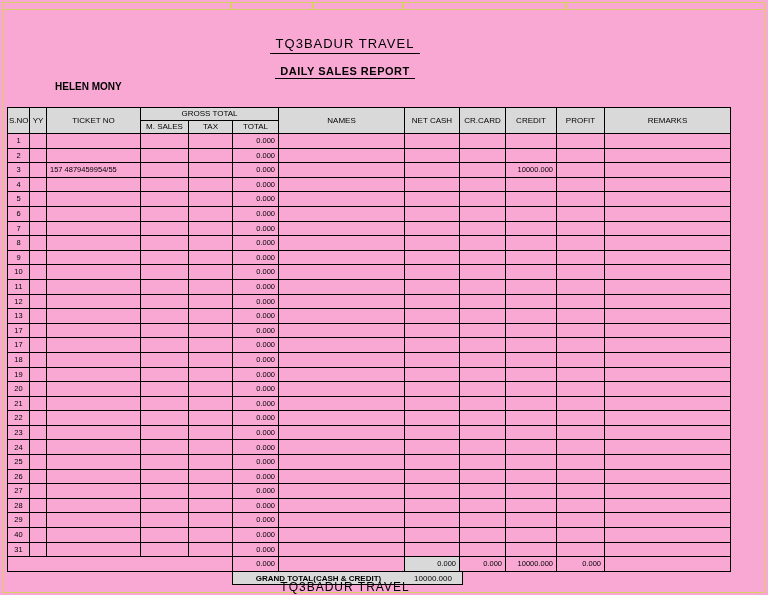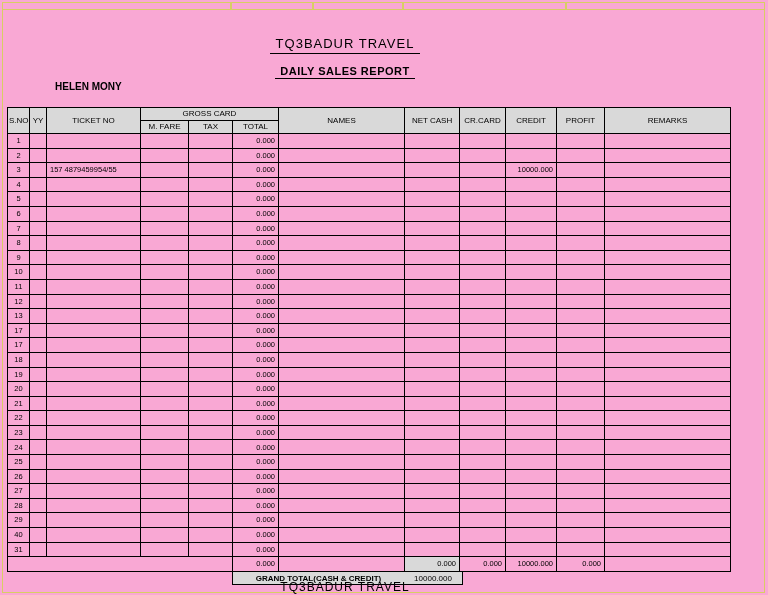--- a/index.html
+++ b/index.html
@@ -82,30 +82,30 @@
         <col style="width:46px">
       <col style="width:51px">
         <col style="width:48px">
         <col style="width:126px">
     </colgroup>
     <thead>
       <tr>
         <th rowspan="2">S.NO</th>
         <th rowspan="2">YY</th>
         <th rowspan="2">TICKET NO</th>
-        <th colspan="3">GROSS CARD</th>
+        <th colspan="3">GROSS TOTAL</th>
         <th rowspan="2">NAMES</th>
         <th rowspan="2">NET CASH</th>
         <th rowspan="2">CR.CARD</th>
         <th rowspan="2">CREDIT</th>
         <th rowspan="2">PROFIT</th>
         <th rowspan="2">REMARKS</th>
       </tr>
       <tr>
-        <th>M. FARE</th>
+        <th>M. SALES</th>
         <th>TAX</th>
         <th>TOTAL</th>
       </tr>
     </thead>
     <tbody>
         <tr>
           <td class="col-sno">1</td>
           <td class="col-yy"></td>
           <td class="col-ticket_no"></td>
           <td class="col-m_fare"></td>

